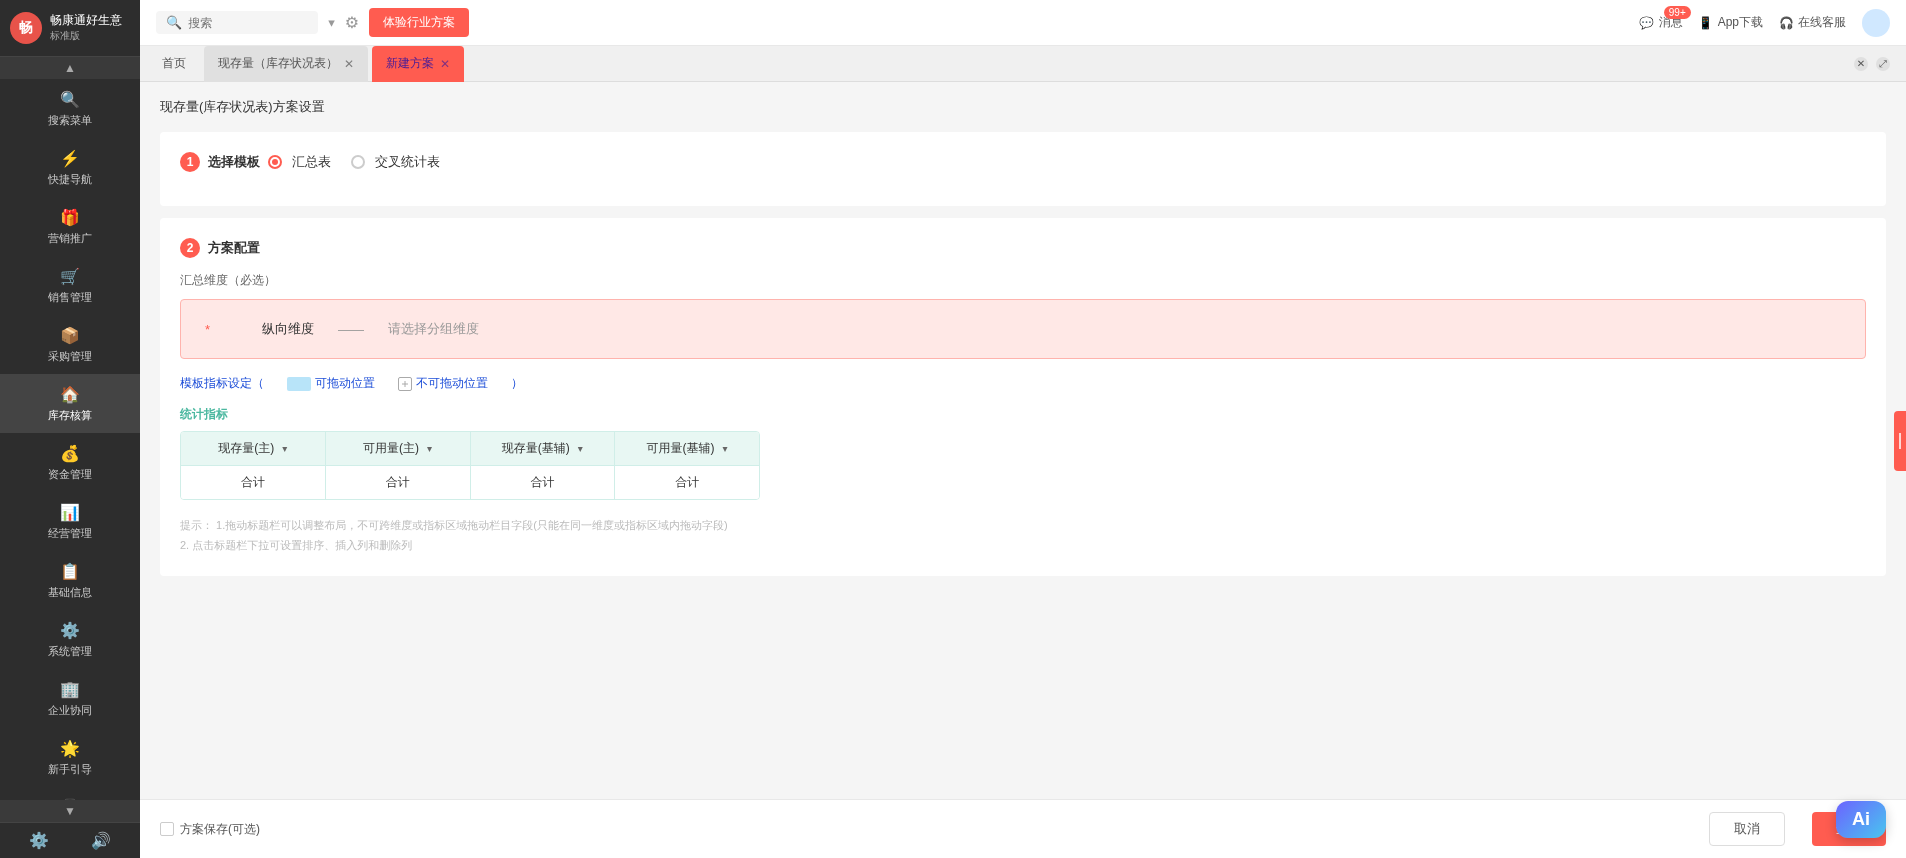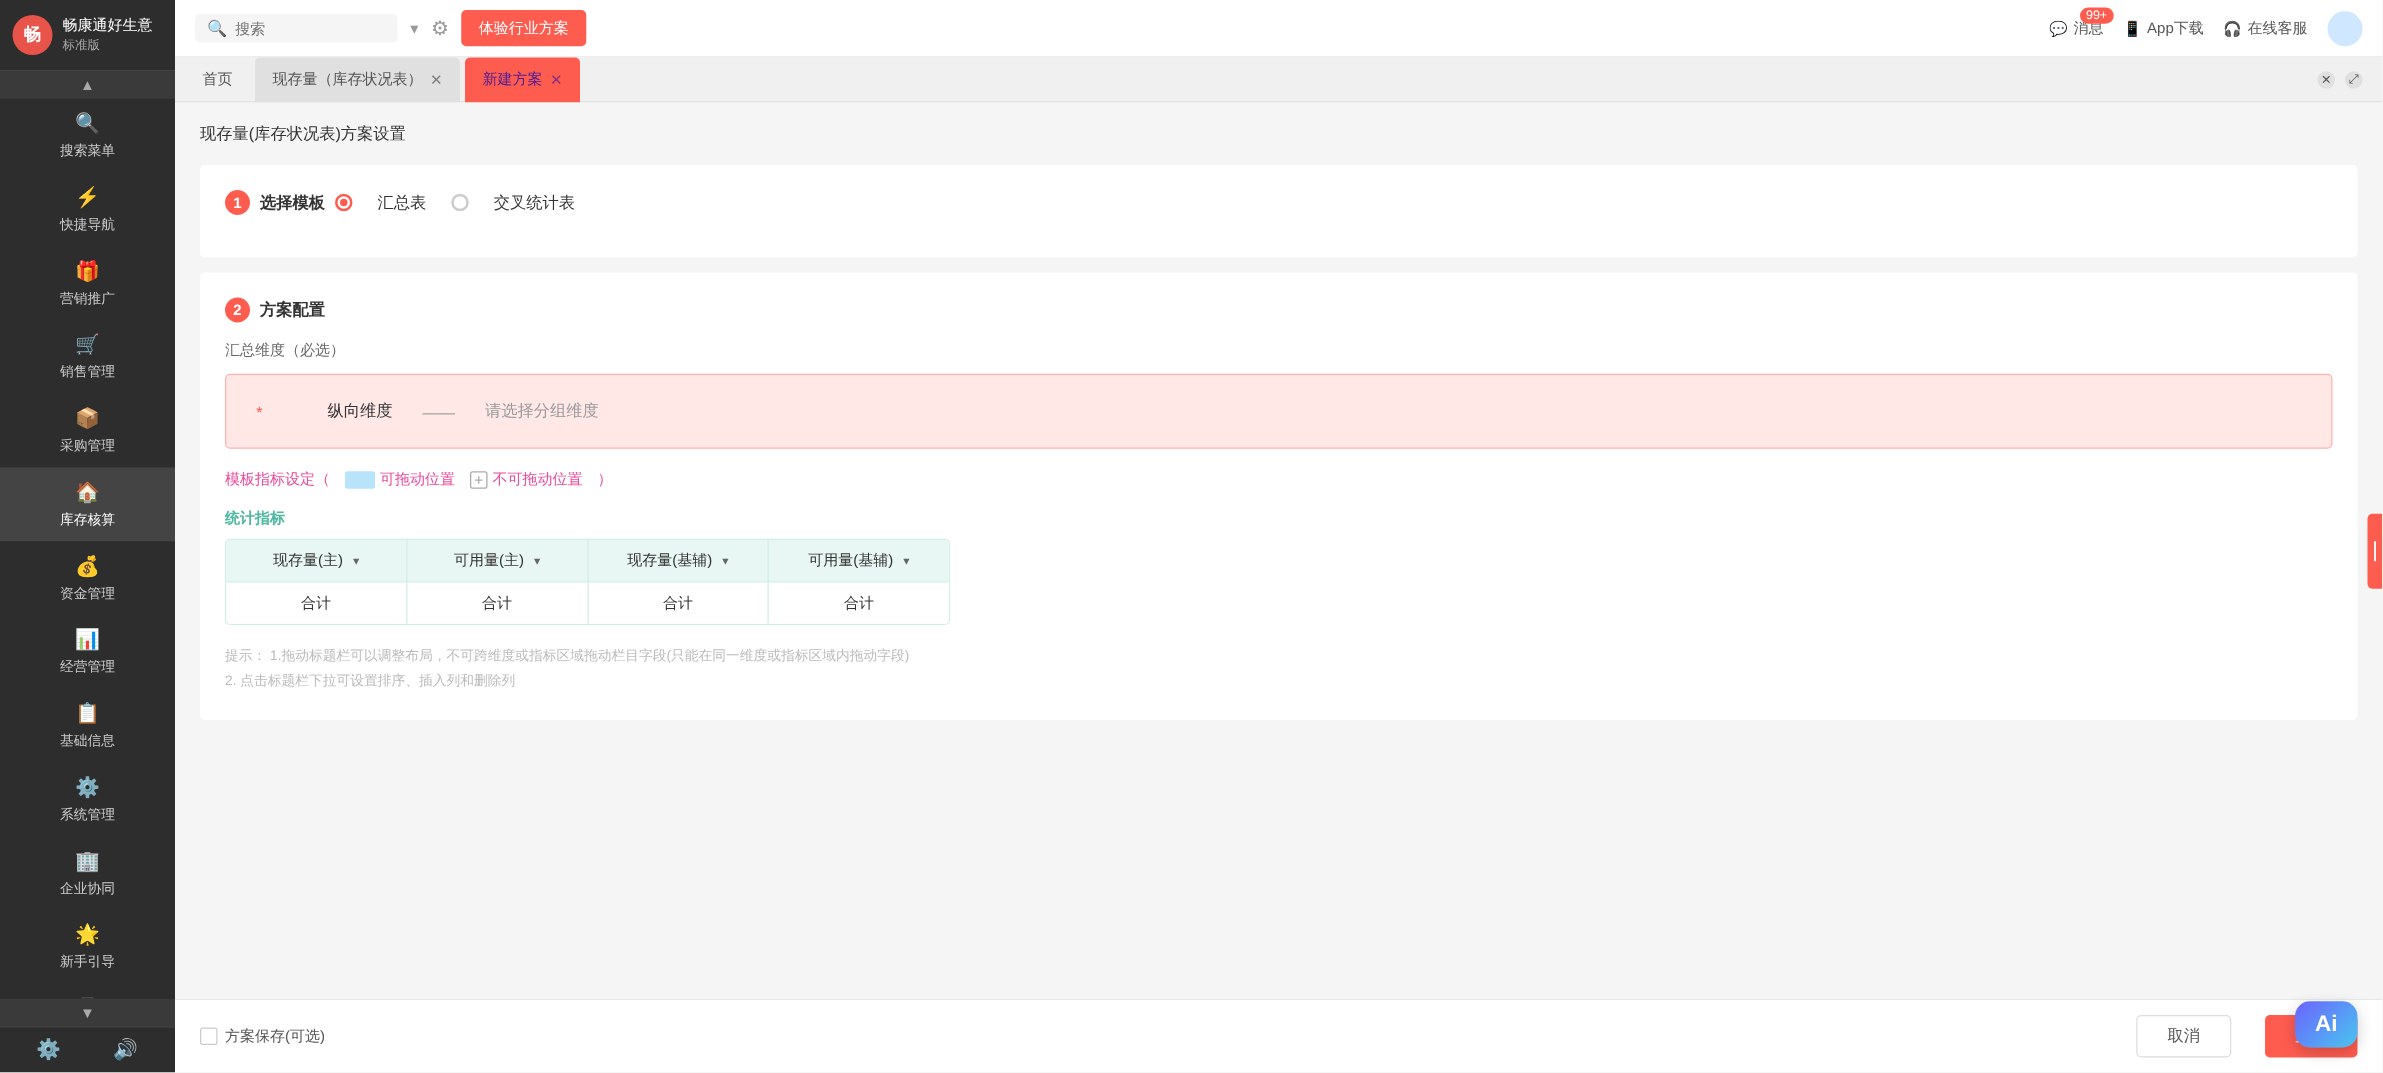--- a/index.html
+++ b/index.html
@@ -250,21 +250,21 @@
     }
 
     .radio-group {
       display: flex;
       align-items: center;
       gap: 20px;
     }
     .radio-item {
       display: flex;
       align-items: center;
-      gap: 20px;
+      gap: 10px;
       cursor: pointer;
       font-size: 13px;
       color: #333;
     }
     .radio-dot {
       width: 14px;
       height: 14px;
       border-radius: 50%;
       border: 2px solid #ccc;
       display: flex;
@@ -314,24 +314,24 @@
       margin: 0 8px;
     }
     .dimension-placeholder {
       color: #999;
       font-size: 13px;
     }
 
     .indicator-setting {
       display: flex;
       align-items: flex-end;
-      gap: 12px;
+      gap: 23px;
       margin-bottom: 14px;
       font-size: 12px;
-      color: #ec4899;
+      color: #1d4ed8;
     }
     .indicator-draggable {
       display: flex;
       align-items: center;
       gap: 4px;
     }
     .drag-box {
       width: 24px;
       height: 14px;
       background: #b8e4f9;

